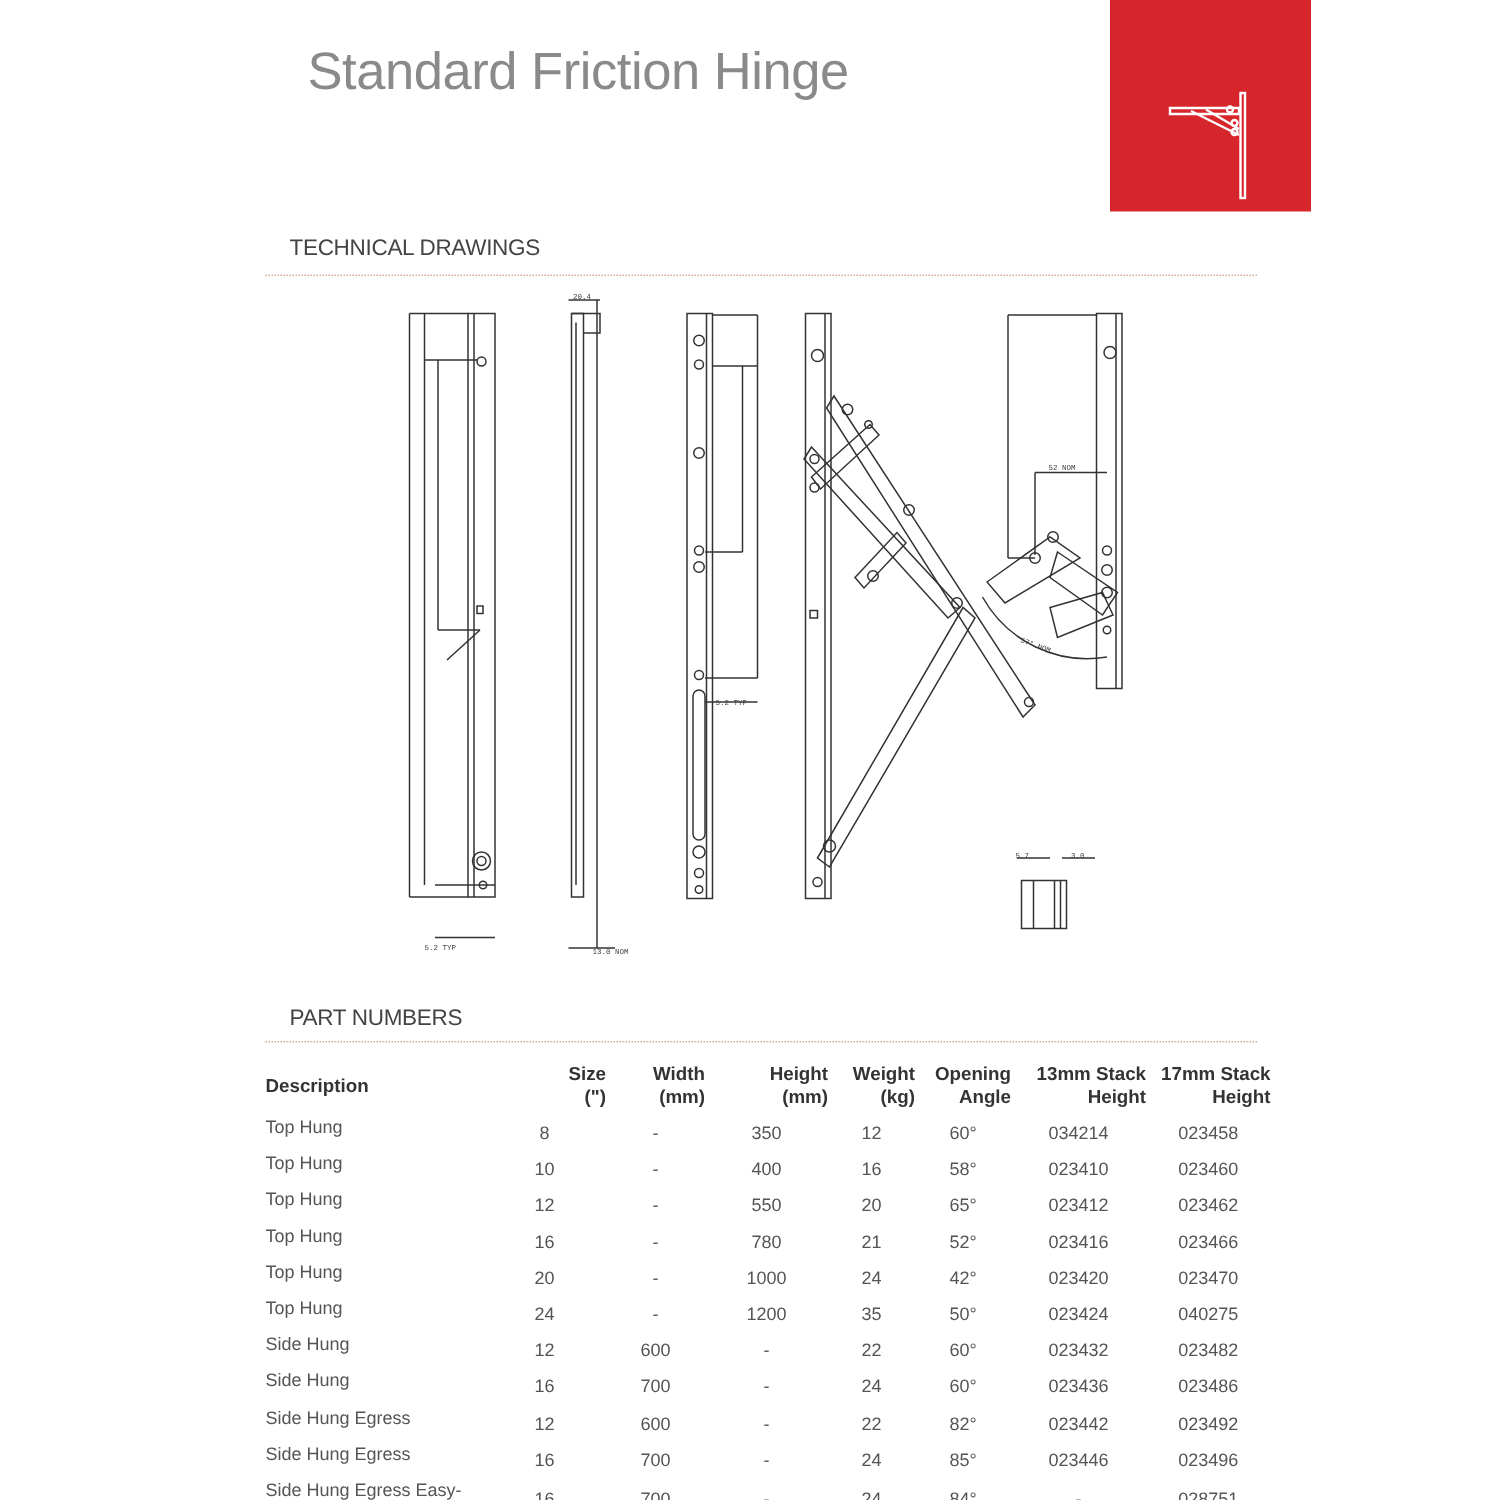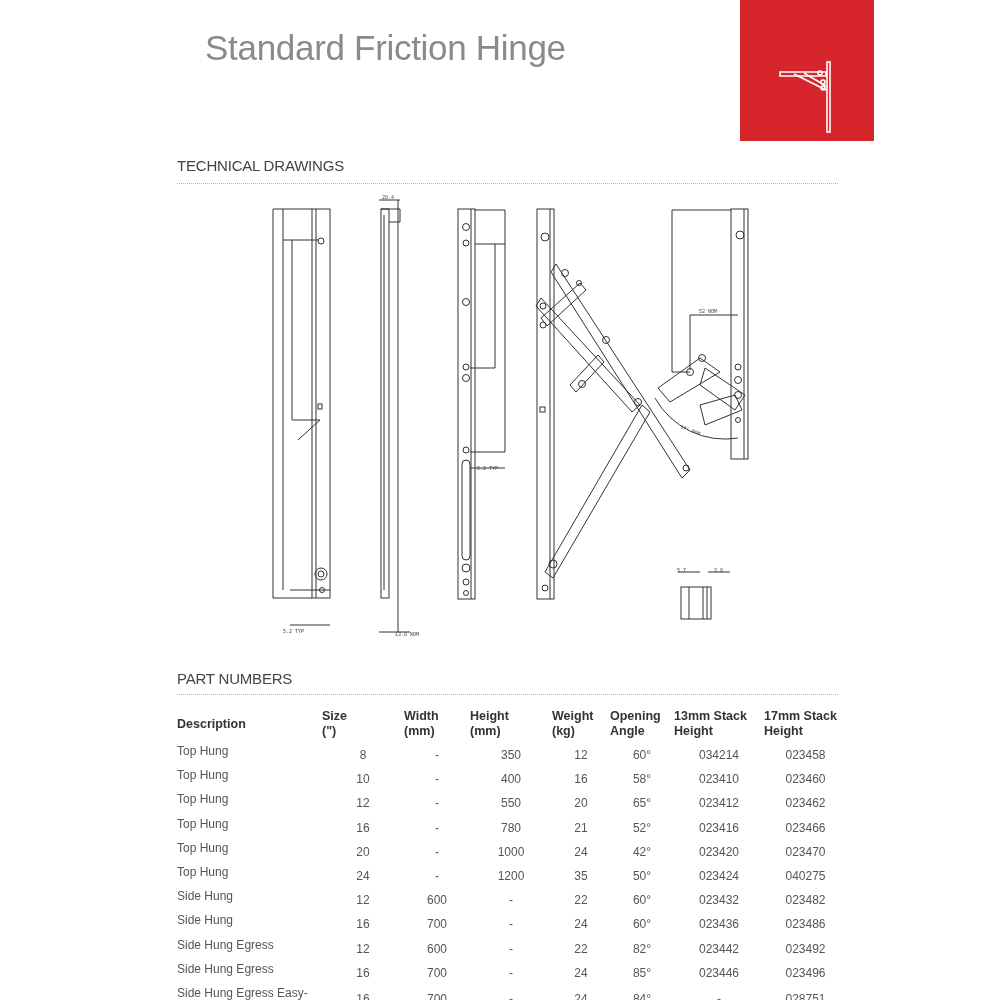--- a/index.html
+++ b/index.html
@@ -1,25 +1,25 @@
 <!DOCTYPE html>
 <html><head>
 <meta charset="utf-8">
 <style>
   html, body { margin:0; padding:0; background:#ffffff; }
   body { width:1000px; height:1000px; position:relative; overflow:hidden; font-family:"Liberation Sans", sans-serif; color:#333; }
   .title { position:absolute; left:177px; top:28px; font-size:35px; font-weight:300; color:#8a8a8a; letter-spacing:-0.3px;margin-left:28px; }
   .tab { position:absolute; left:740px; top:0; width:134px; height:141px; background:#d7262b; color:#fff; }
   .tab-label { position:absolute; top:20px; left:0; width:134px; text-align:center; font-weight:bold; font-size:14px; line-height:18px; }
   .tab-icon { position:absolute; left:36px; top:60px; }
-  .section-h { position:absolute; left:177px; font-size:15px; color:#444; letter-spacing:-0.2px; }
+  .section-h { position:absolute; left:193px; font-size:15px; color:#444; letter-spacing:-0.2px; }
   .dots { position:absolute; left:177px; width:661px; height:0; border-top:1.5px dotted #d8a79a; }
   .drawings { position:absolute; left:255px; top:195px; }
   table.parts { position:absolute; left:172px; top:705px; width:675px; border-collapse:collapse; font-size:12px; color:#555; }
-  table.parts th { font-weight:bold; color:#333; font-size:12.5px; line-height:15px; text-align:left; padding:0; height:38px; vertical-align:middle; }
+  table.parts th { font-weight:bold; color:#333; font-size:12.5px; line-height:15px; text-align:right; padding:0; height:38px; vertical-align:middle; }
   table.parts th.desc { text-align:left; padding-left:5px;margin-left:32px; }
   table.parts td { height:23.2px; text-align:center; padding:0; vertical-align:middle; }
   table.parts td.desc { text-align:left; padding-left:5px; vertical-align:top; padding-top:1px;margin-top:12px; }
 </style>
 </head>
 <body>
 
 <div class="title">Standard Friction Hinge</div>
 
 <div class="tab">

